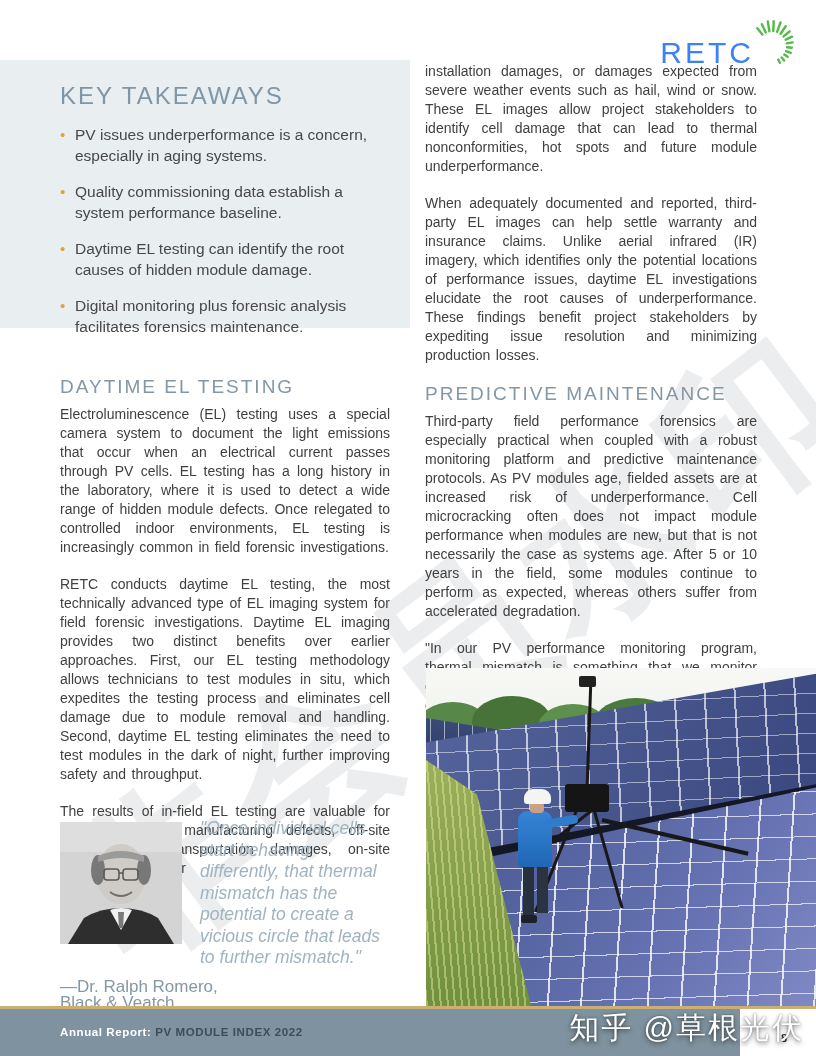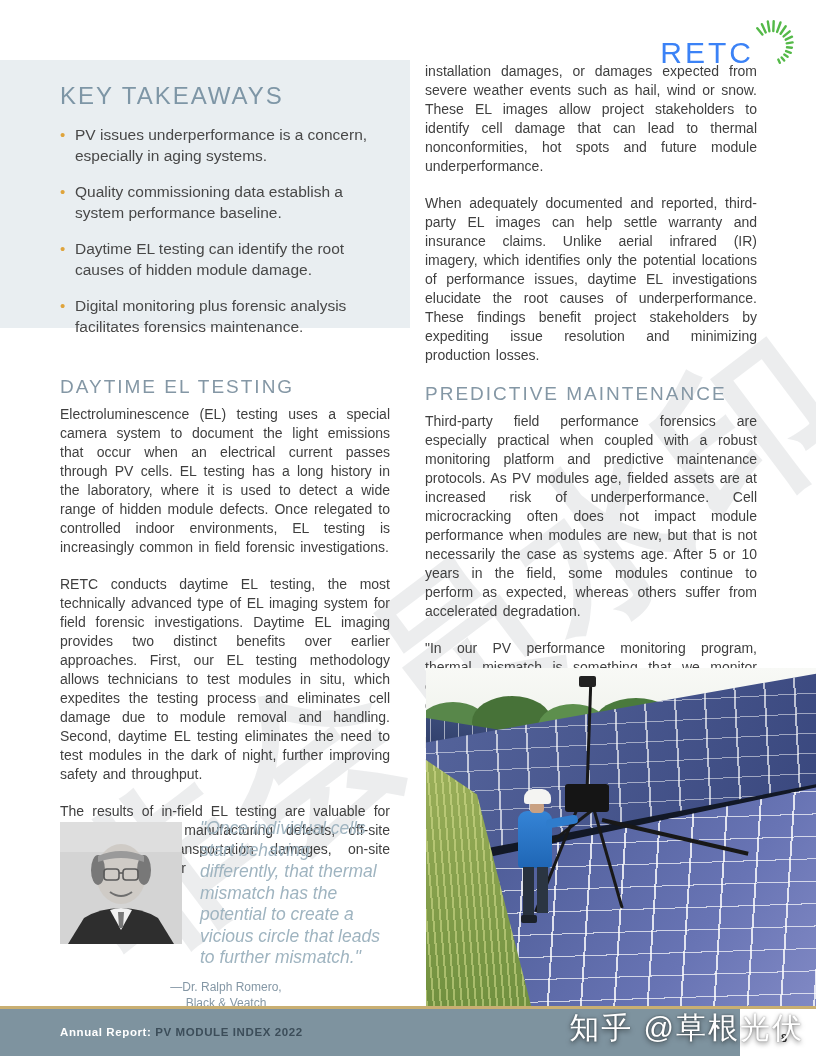--- a/index.html
+++ b/index.html
@@ -35,21 +35,21 @@
     font-size:14px; line-height:19px; text-align:justify; color:#3f3f3f;
     word-spacing:1.5px; margin:0 0 18px;
   }
 
   
   .quote-block { position:absolute; left:60px; top:818px; width:332px; }
   .portrait { position:absolute; left:0; top:4px; width:122px; height:122px; background:#d6d6d6; overflow:hidden; }
   .quote-text {
     margin-left:140px; font-size:17.5px; font-style:italic; line-height:21.5px; color:#9fb4c0;
   }
-  .quote-attr { margin-top:10px; text-align:center; color:#8497a5; font-size:12px; line-height:16px; }
+  .quote-attr { margin-top:10px; text-align:left; color:#8497a5; font-size:17px; line-height:16px; }
 
   
   .photo { position:absolute; left:426px; top:668px; width:390px; height:339px; overflow:hidden; background:#eef1ea; }
   .photo * { position:absolute; }
   .p-sky { left:0; top:0; width:100%; height:110px; background:linear-gradient(#f8f9f6,#e9ede4); }
   .tree { border-radius:50%; }
   .p-far-grass { left:0; top:78px; width:100%; height:16px; background:#c3cf90; }
   .p-panels-far { left:-10px; top:62px; width:170px; height:44px; transform:skewY(9deg);
     background:repeating-linear-gradient(90deg, rgba(255,255,255,.55) 0 1px, transparent 1px 14px), linear-gradient(#3a4a78,#2c3a63); }
   .p-panels-up { left:-20px; top:78px; width:460px; height:130px; transform:rotate(-10deg); transform-origin:left top;

